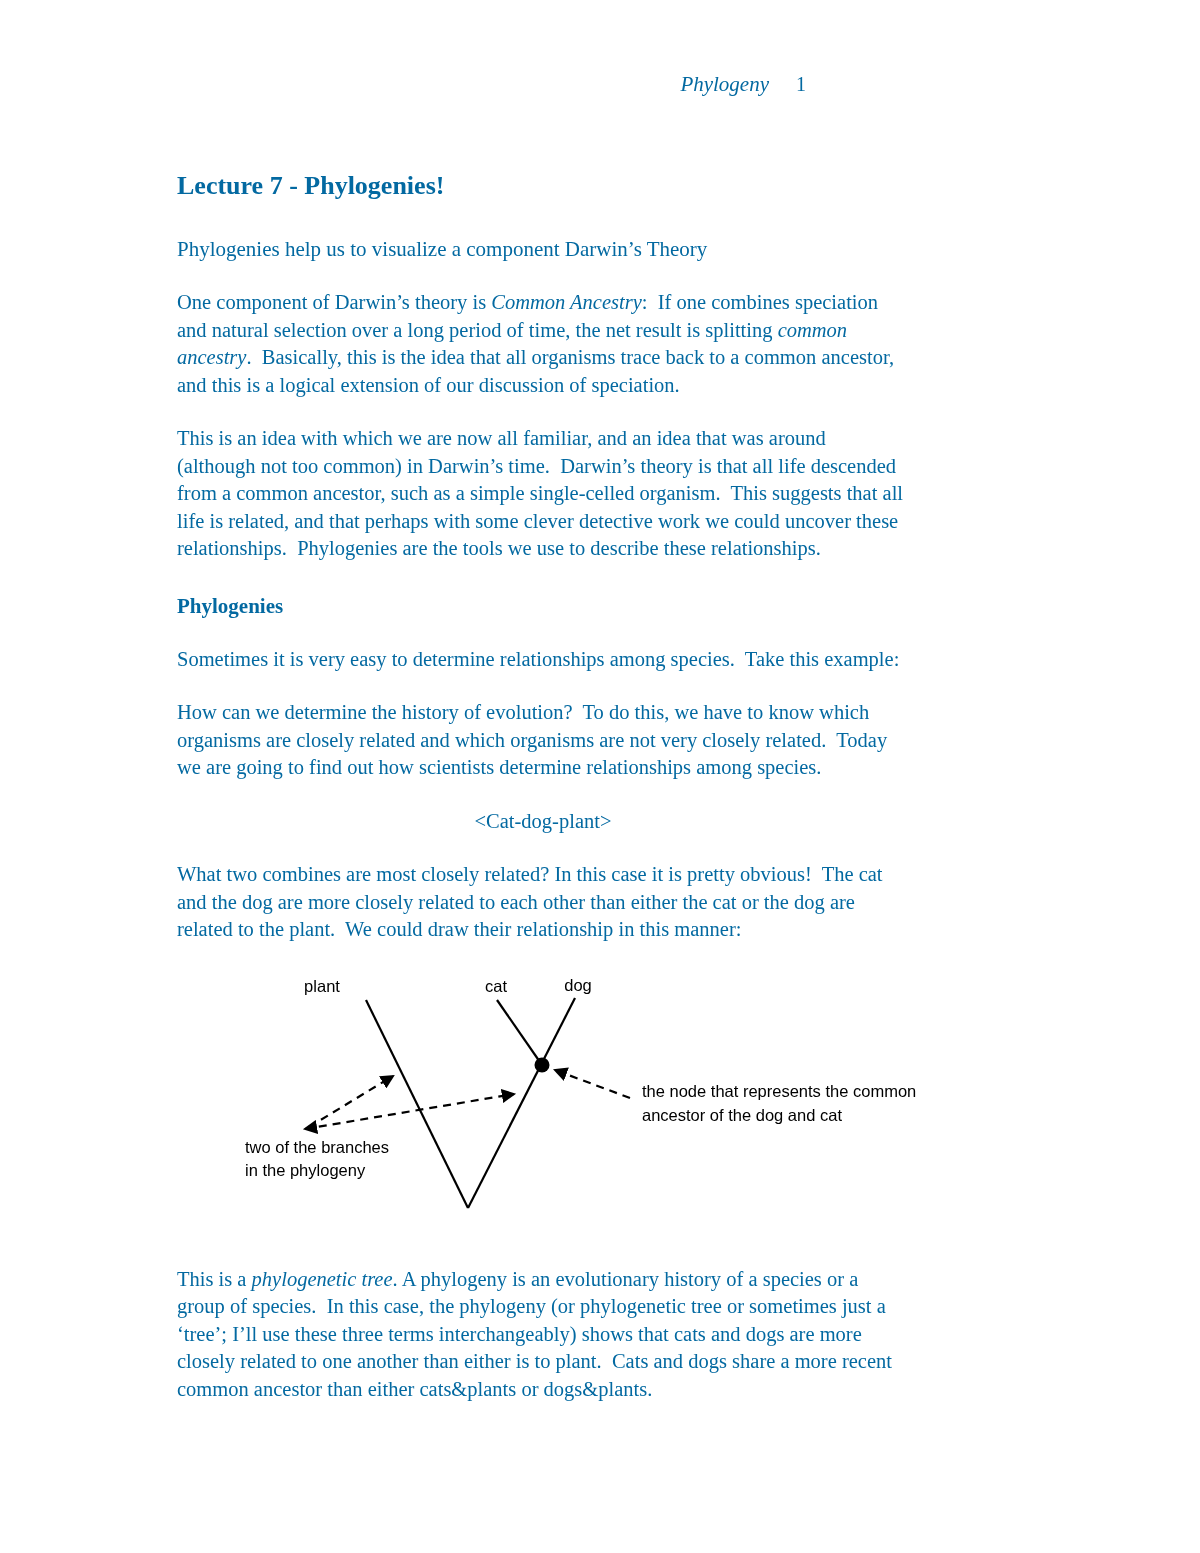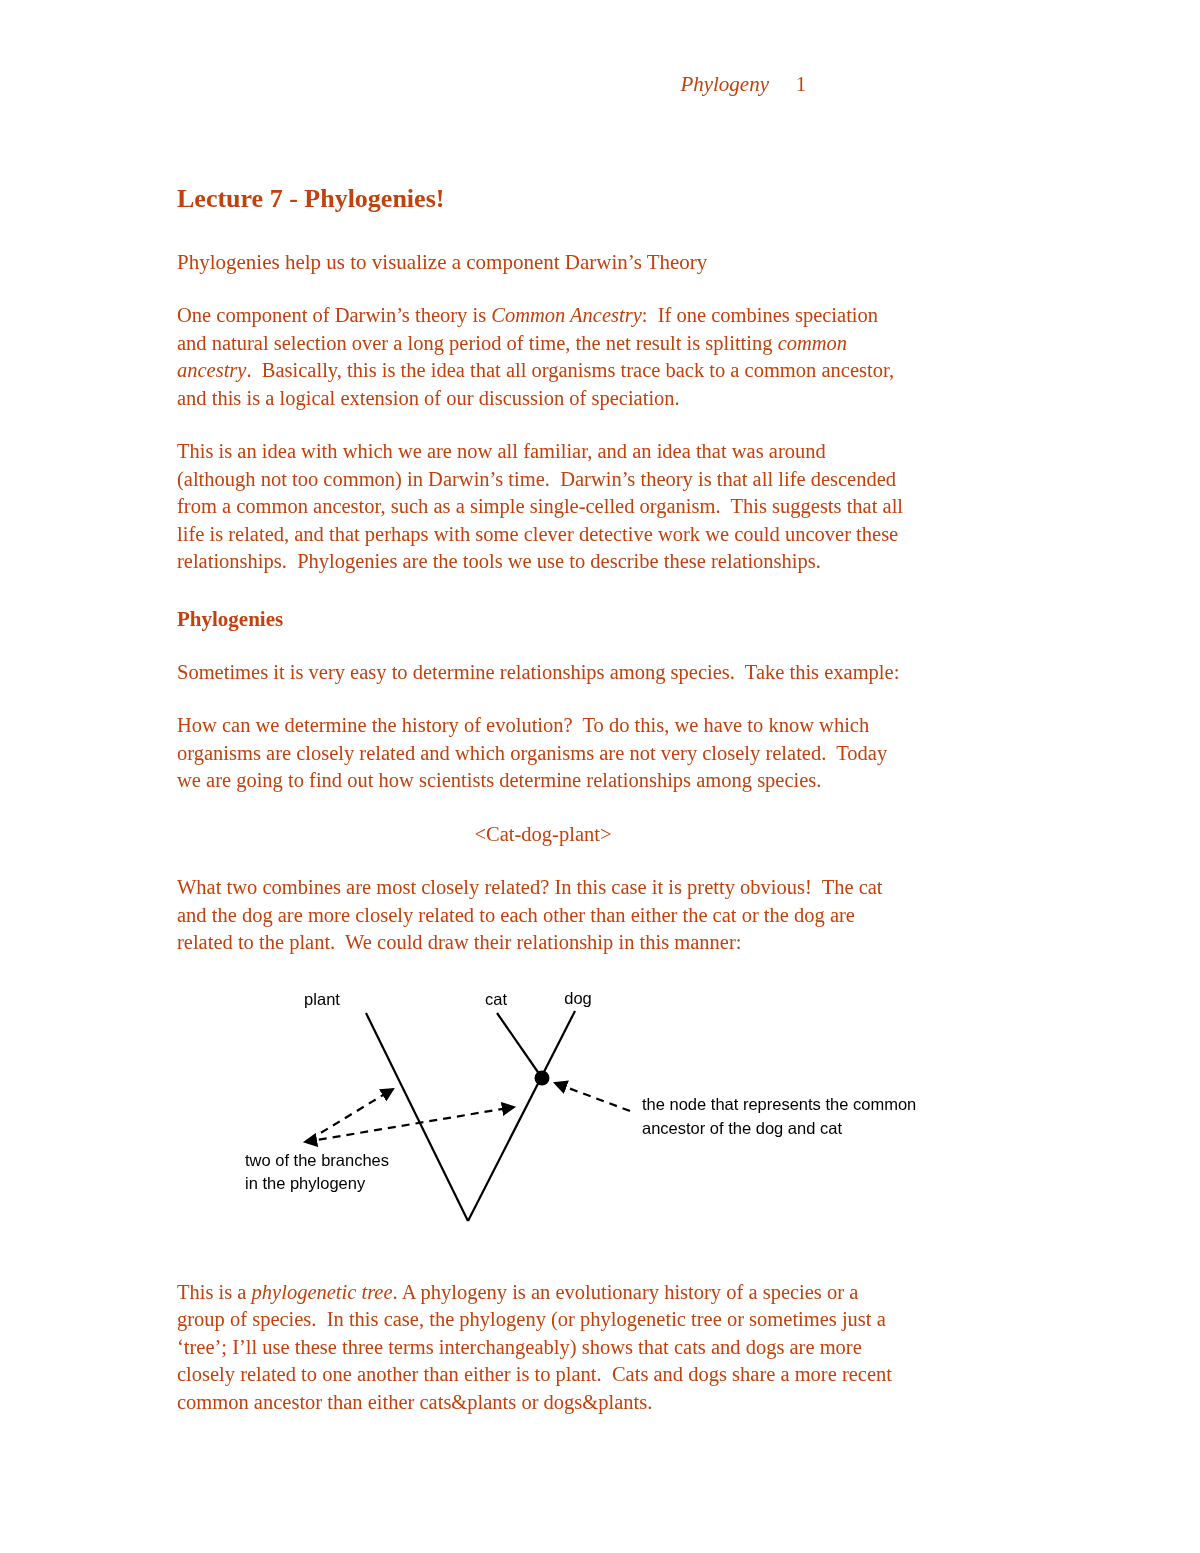--- a/index.html
+++ b/index.html
@@ -2,42 +2,41 @@
 <html><head>
 <meta charset="utf-8">
 <style>
   * { box-sizing: border-box; }
   html, body { margin: 0; padding: 0; background: #ffffff; }
   .page {
     position: relative;
     width: 984px;
     height: 1553px;
     background: #ffffff;
-    color: #c2410c;
+    color: #0369a1;
     font-family: "Liberation Serif", "DejaVu Serif", serif;
     overflow: hidden;
   }
   .running-header {
     position: absolute;
     top: 72px;
     right: 178px;
     display: flex;
     align-items: baseline;
     gap: 27px;
   }
   .running-header .hdr-title {
     font-style: italic;
     font-size: 21px;
   }
   .running-header .hdr-page {
     font-size: 20px;
   }
   .content {
     padding: 170px 75px 0 177px;
-    margin-top: 13px;
   }
   h1.doc-title {
     margin: 0;
     font-size: 26px;
     font-weight: bold;
     line-height: 32px;
   }
   h2.doc-subtitle {
     margin: 33px 0 0 0;
     font-size: 21px;

